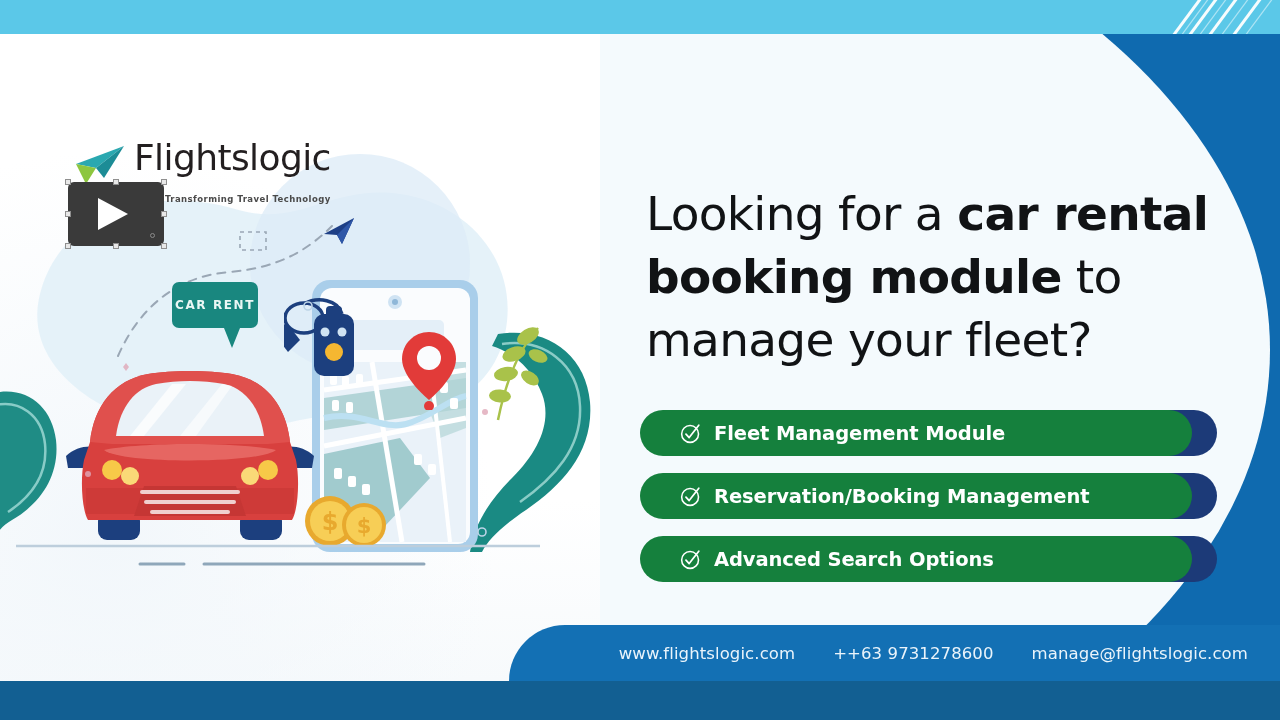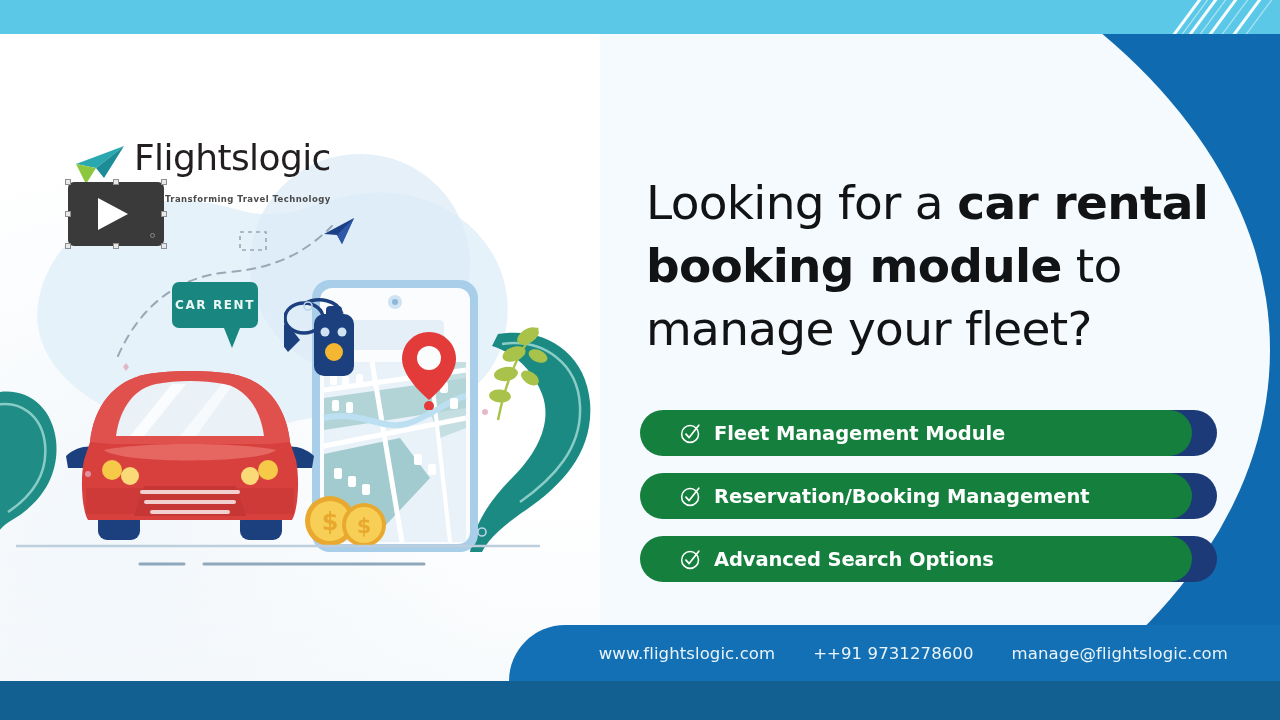--- a/index.html
+++ b/index.html
@@ -77,21 +77,21 @@
     border:1px solid #8a8a8a; border-radius:50%;
   }
   .handle{ position:absolute; width:6px; height:6px; background:#e8e8e8; border:1px solid #8f8f8f; }
   .h-tl{left:-3px; top:-3px;} .h-tr{right:-3px; top:-3px;}
   .h-bl{left:-3px; bottom:-3px;} .h-br{right:-3px; bottom:-3px;}
   .h-tc{left:45px; top:-3px;} .h-bc{left:45px; bottom:-3px;}
   .h-ml{left:-3px; top:29px;} .h-mr{right:-3px; top:29px;}
 
   
   .headline{
-    position:absolute; left:646px; top:171px; width:590px; z-index:20;
+    position:absolute; left:646px; top:182px; width:590px; z-index:20;
     font-size:47px; line-height:63px; color:#111315; font-weight:400;
     font-family:"DejaVu Sans", sans-serif; letter-spacing:-0.7px;
   }
   .headline b{ font-weight:700; }
 
   .pills{ position:absolute; left:640px; top:410px; z-index:20; }
   .pill-wrap{ position:relative; height:46px; margin-bottom:17px; }
   .pill-shadow{
     position:absolute; left:14px; top:0; width:563px; height:46px;
     background:#1C3A78; border-radius:23px;
@@ -105,21 +105,21 @@
   .pill-label{
     color:#ffffff; font-size:19.5px; font-weight:700; letter-spacing:-0.1px;
     font-family:"DejaVu Sans", sans-serif; white-space:nowrap;
   }
 
   
   .footerbar{
     position:absolute; left:509px; top:625px; width:771px; height:56px;
     background:#1370B4; border-top-left-radius:56px; border-bottom-left-radius:0;
     z-index:20; display:flex; align-items:center; justify-content:flex-end;
-    padding-right:52px; gap:38px;
+    padding-right:32px; gap:38px;
   }
   .footer-item{
     color:#EAF4FB; font-size:16.5px; letter-spacing:0.1px; white-space:nowrap;
     font-family:"DejaVu Sans", sans-serif;
   }
   .bottomstrip{
     position:absolute; left:0; bottom:0; width:1280px; height:39px;
     background:#125F92; z-index:25;
   }
 
@@ -351,21 +351,21 @@
           <path d="M6.5 13.2 L10 17 L20.5 3.5" fill="none" stroke="#FFFFFF" stroke-width="1.9" stroke-linecap="round" stroke-linejoin="round"></path>
         </svg>
         <span class="pill-label">Advanced Search Options</span>
       </div>
     </div>
 
   </div>
 
   <div class="footerbar">
     <span class="footer-item">www.flightslogic.com</span>
-    <span class="footer-item">++91 9731278600</span>
+    <span class="footer-item">++63 9731278600</span>
     <span class="footer-item">manage@flightslogic.com</span>
   </div>
 
   <div class="bottomstrip"></div>
 
   <div class="topbar">
     <svg class="slashes" viewBox="0 0 120 34" preserveAspectRatio="none">
       <g stroke="#FFFFFF" stroke-width="3" opacity="0.95">
         <path d="M10 40 L44 -6"></path>
         <path d="M26 40 L60 -6"></path>

